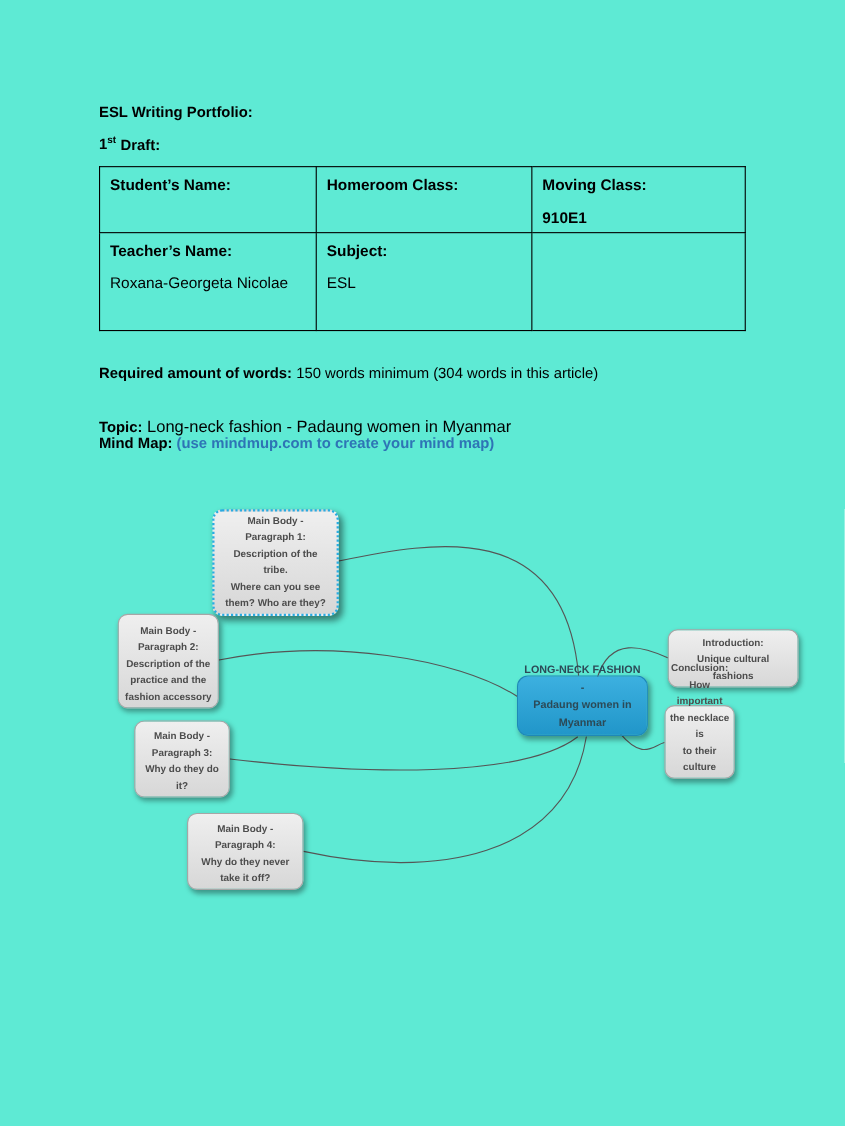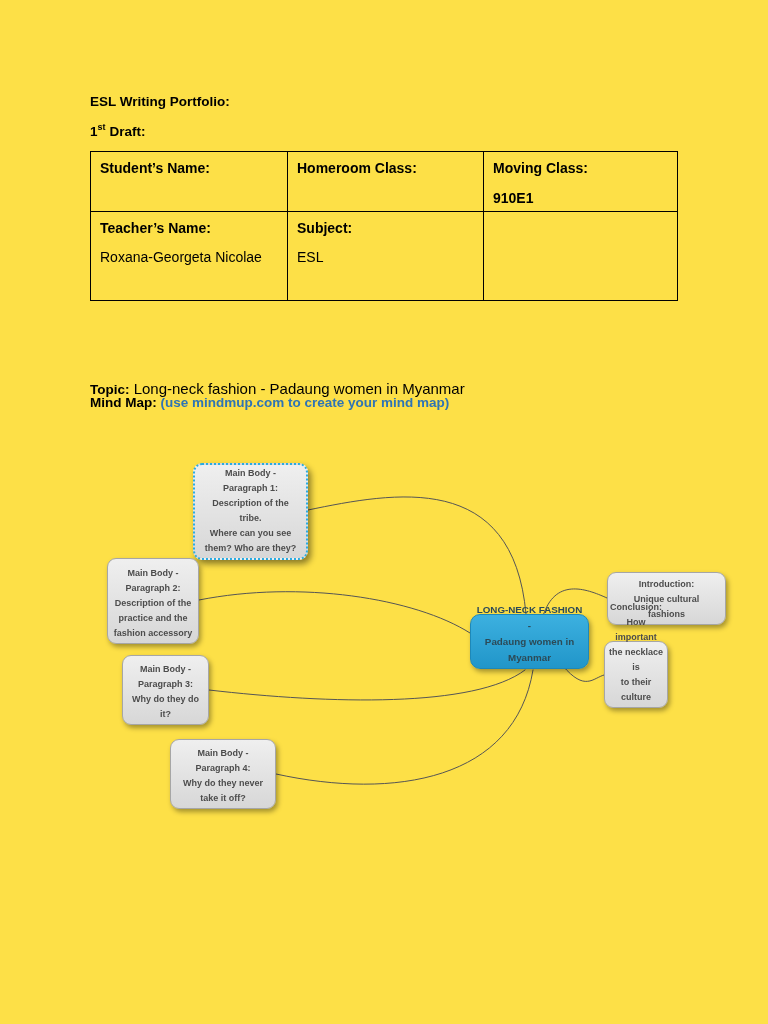--- a/index.html
+++ b/index.html
@@ -1,21 +1,21 @@
 <!DOCTYPE html>
 <html><head>
 <meta charset="utf-8">
 <style>
   * { margin: 0; padding: 0; box-sizing: border-box; }
   html, body { background: #ffffff; }
   .page {
     position: relative;
     width: 768px;
     height: 1024px;
-    background: #fde047;
+    background: #5eead4;
     font-family: "Liberation Sans", sans-serif;
     color: #000000;
     overflow: hidden;
   }
   .doc-title {
     position: absolute; left: 90px; top: 94px;
     font-size: 13.5px; font-weight: bold;
   }
   .doc-subtitle {
     position: absolute; left: 90px; top: 122px;
@@ -121,20 +121,21 @@
         <p class="lbl">Subject:</p>
         <p class="val">ESL</p>
       </td>
       <td class="c3">
         <p class="val"></p>
       </td>
     </tr>
   </tbody>
     </table>
 
+  <p class="line line-required"><span class="b">Required amount of words:</span><span> 150 words minimum (304 words in this article)</span></p>
 
   <p class="line line-topic"><span class="b">Topic:</span><span class="topic-value">  Long-neck fashion - Padaung women in Myanmar</span></p>
 
   <p class="line line-mindmap"><span class="b">Mind Map:</span><span class="link-blue"> (use mindmup.com to create your mind map)</span></p>
 
   <div class="mindmap">
     <svg width="660" height="380" viewBox="0 0 660 380">
       <g fill="none" stroke="#555555" stroke-width="1" stroke-linecap="round">
         <path d="M223,70 C310,52 428,30 441,174"></path>
         <path d="M114,160 C215,140 330,158 385,193"></path>

